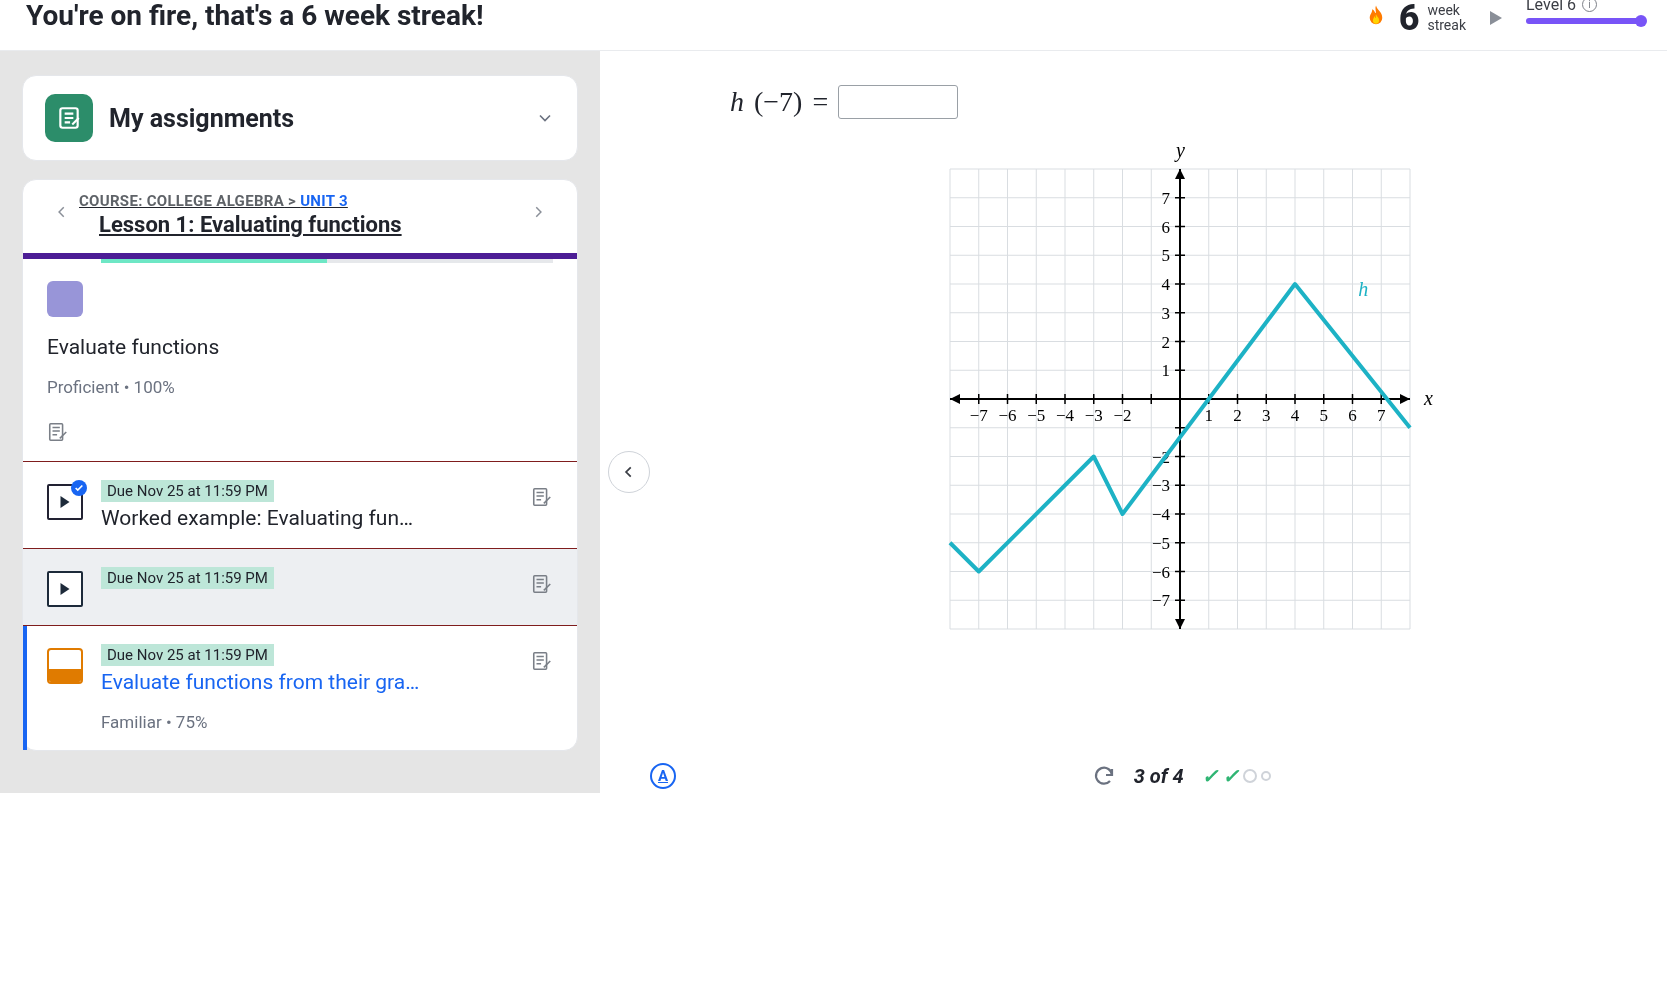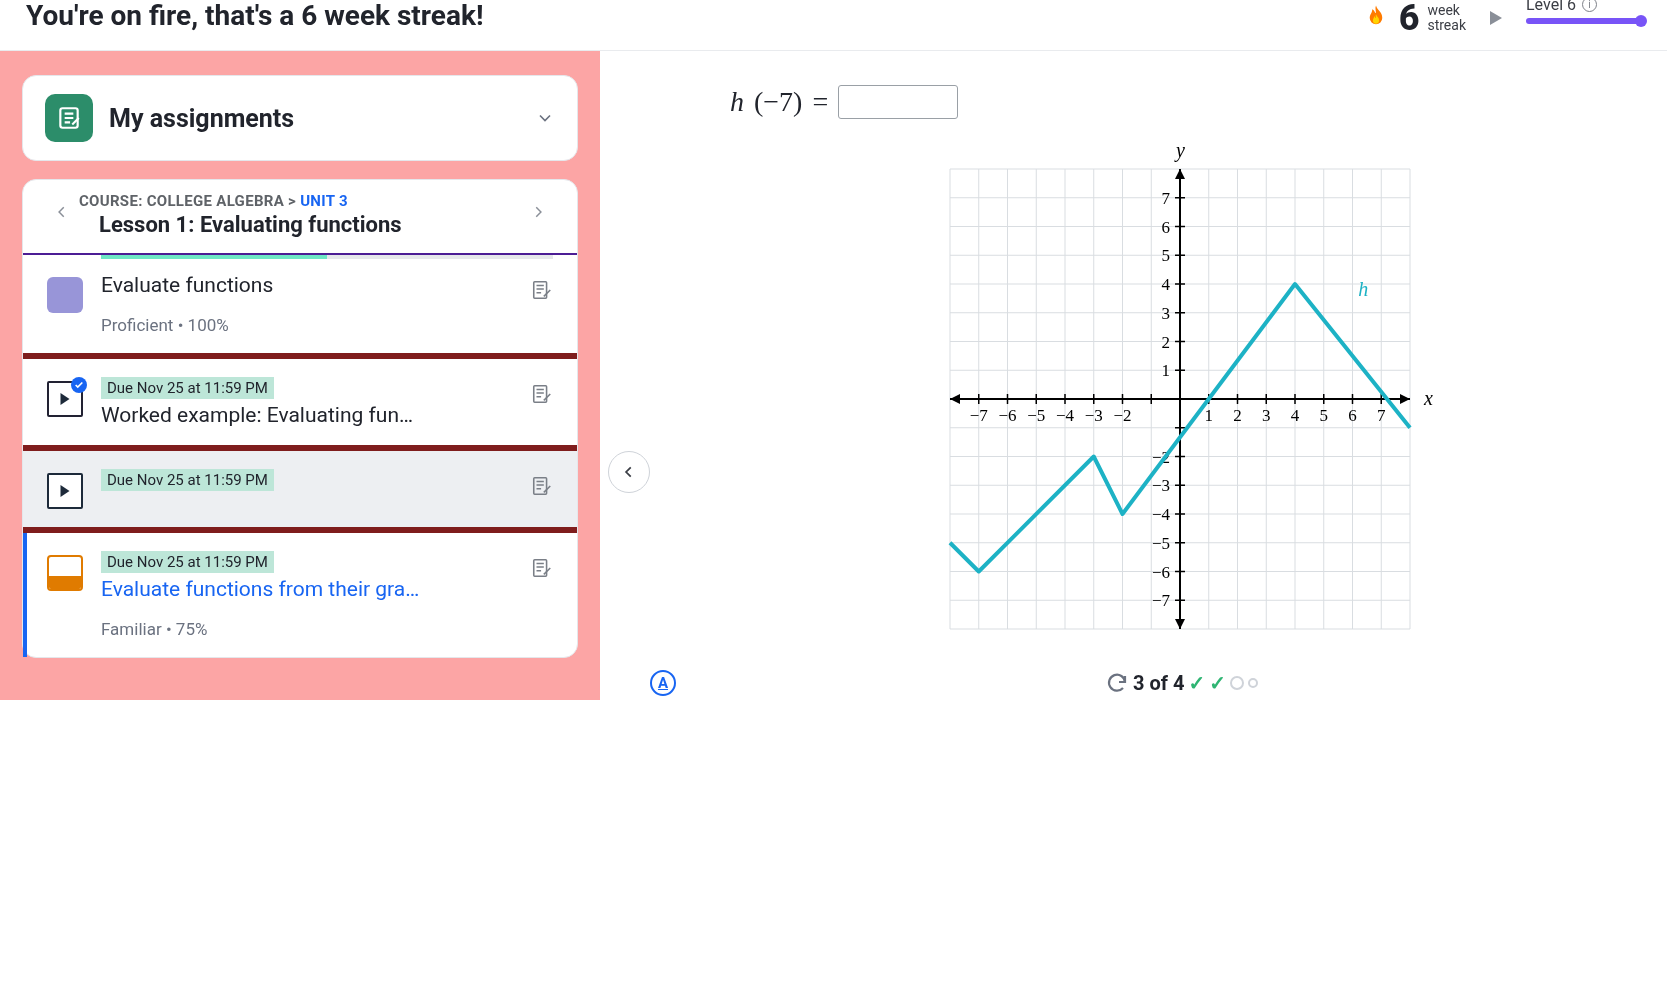--- a/index.html
+++ b/index.html
@@ -22,38 +22,38 @@
   .streak-num{font-size:36px;font-weight:800;line-height:1;}
   .streak-text{display:flex;flex-direction:column;font-size:14px;line-height:1.05;color:#3b3e45;}
   .play-triangle{color:#8a8f98;}
   .level-block{display:flex;flex-direction:column;align-items:flex-start;gap:4px;margin-top:-18px;}
   .level-label{font-size:16px;color:#3b3e45;display:flex;align-items:center;gap:6px;}
   .info-circle{width:15px;height:15px;border:1.5px solid #7e8189;border-radius:50%;display:inline-flex;align-items:center;justify-content:center;font-size:10px;color:#7e8189;}
   .level-bar{width:115px;height:6px;border-radius:4px;background:var(--purple);position:relative;}
   .level-bar::after{content:"";position:absolute;right:-6px;top:-3px;width:12px;height:12px;border-radius:50%;background:var(--purple);}
   
   .layout{display:flex;}
-  .sidebar{width:600px;flex:0 0 600px;background:#fca5a5;padding:24px 22px;}
+  .sidebar{width:600px;flex:0 0 600px;background:#e5e5e5;padding:24px 22px;}
   .card{background:#fff;border:1px solid var(--border);border-radius:14px;margin-bottom:18px;}
   .card-header{display:flex;align-items:center;gap:16px;padding:18px 22px;cursor:pointer;}
   .card-header .chev{margin-left:auto;color:#6b7280;}
   .icon-box{width:48px;height:48px;border-radius:10px;display:flex;align-items:center;justify-content:center;color:#fff;flex:0 0 48px;}
   .icon-assign{background:#2c8d6a;}
   .icon-course{background:#2b1e7a;background:linear-gradient(135deg,#2c2365,#4b2f8d);}
   .card-title{font-size:25px;font-weight:700;}
   .breadcrumb-row{display:flex;align-items:center;padding:0 22px;}
   .bc-nav{width:34px;text-align:center;color:#8a8f98;font-size:22px;cursor:pointer;}
-  .breadcrumb{flex:1;padding:12px 0;}
+  .breadcrumb{flex:1;padding:12px 0;text-decoration:underline;}
   .bc-top{font-size:15px;font-weight:700;letter-spacing:.3px;}
   .bc-top .muted{color:#5f6368;}
   .bc-top .link{color:var(--blue);}
   .bc-title{font-size:22px;font-weight:700;margin-top:2px;margin-left:20px;}
   .items{margin-top:4px;}
-  .item{display:flex;align-items:flex-start;gap:18px;padding:18px 24px 18px 24px;border-top:6px solid #7f1d1d;position:relative;cursor:pointer;}
-  .item:first-child{border-top:2px solid #4c1d95;}
+  .item{display:flex;align-items:flex-start;gap:18px;padding:18px 24px 18px 24px;border-top:1px solid #7f1d1d;position:relative;cursor:pointer;}
+  .item:first-child{border-top:6px solid #4c1d95;flex-direction:column;}
   .item.selected{background:#edeff2;}
   .item.active::before{content:"";position:absolute;left:0;top:0;bottom:0;width:4px;background:var(--blue);}
   .item .thumb{width:36px;height:36px;border-radius:6px;flex:0 0 36px;margin-top:4px;}
   .thumb.square{background:#9895d8;}
   .thumb.video{background:#fff;border:2px solid #223;position:relative;border-radius:2px;}
   .thumb.video.small{border-color:#1d2a3a;}
   .thumb.video .tri{position:absolute;left:50%;top:50%;transform:translate(-50%,-50%);width:0;height:0;border-left:9px solid #1d2a3a;border-top:6px solid transparent;border-bottom:6px solid transparent;}
   .thumb.video .badge{position:absolute;right:-6px;top:-6px;width:16px;height:16px;border-radius:50%;background:#1865f2;display:flex;align-items:center;justify-content:center;}
   .thumb.video .badge svg{display:block;}
   .thumb.practice{background:#fff;border:2px solid var(--orange);border-radius:4px;position:relative;overflow:hidden;}
@@ -68,21 +68,21 @@
   .progress-strip>span{display:block;height:100%;background:#6ee7c5;width:50%;}
   
   .content{flex:1;position:relative;padding:34px 10px 0 60px;}
   .collapse-btn{position:absolute;left:8px;top:400px;width:42px;height:42px;border:1px solid #cfd3d9;border-radius:50%;background:#fff;display:flex;align-items:center;justify-content:center;color:#3b3e45;font-size:22px;cursor:pointer;}
   .question{font-family:"Times New Roman",serif;font-size:28px;font-style:italic;display:flex;align-items:center;gap:10px;margin-left:70px;}
   .question .paren{font-style:normal;}
   .answer-box{width:120px;height:34px;border:1px solid #9aa0a6;border-radius:3px;}
   .chart-wrap{margin:20px 0 0 260px;}
   .footer-row{position:absolute;bottom:4px;left:0;right:0;display:flex;align-items:center;gap:20px;padding-left:50px;}
   .footer-row .a-circle{width:26px;height:26px;border:2px solid var(--blue);border-radius:50%;display:flex;align-items:center;justify-content:center;color:var(--blue);font-weight:700;font-size:15px;text-decoration:underline;}
-  .footer-center{flex:1;display:flex;justify-content:center;gap:4px;}
+  .footer-center{flex:1;display:flex;justify-content:center;gap:18px;font-style:italic;}
   .footer-center .reload{color:#6b7280;}
   .footer-center .count{font-size:20px;font-weight:700;}
   .dots{display:flex;align-items:center;gap:4px;}
   .check{color:#2fb573;font-size:20px;font-weight:700;}
   .dot{width:10px;height:10px;border-radius:50%;border:2px solid #cfd3d9;}
   .dot.big{width:14px;height:14px;}
   svg text{font-family:"Times New Roman",serif;}
 </style>
 </head>
 <body>

